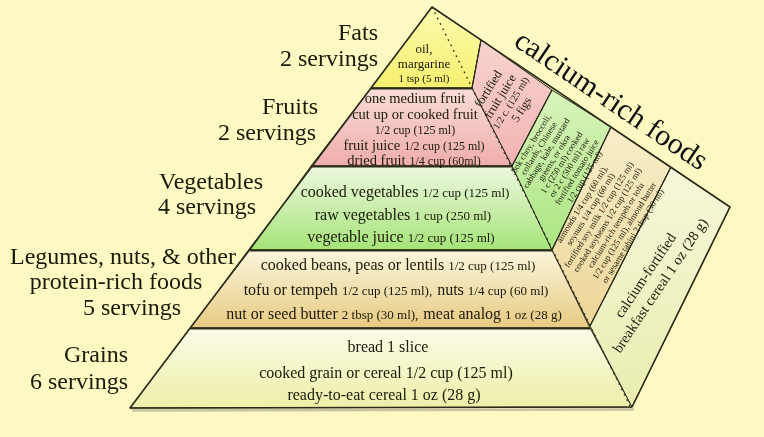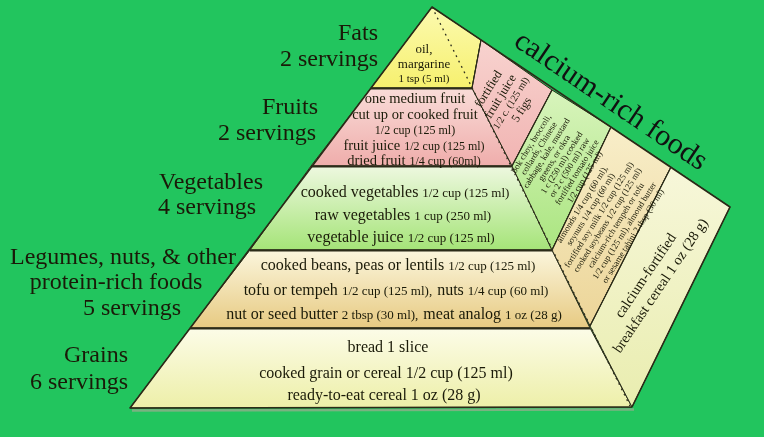--- a/index.html
+++ b/index.html
@@ -1,16 +1,16 @@
 <!DOCTYPE html>
 <html><head>
 <meta charset="utf-8">
 <style>
   html,body{margin:0;padding:0;background:#ffffff;}
-  .stage{width:764px;height:437px;position:relative;overflow:hidden;background:#22c55e;}
+  .stage{width:764px;height:437px;position:relative;overflow:hidden;background:#fef9c3;}
   svg{display:block;}
   text{font-family:"Liberation Serif","DejaVu Serif",serif;fill:#1a1a08;}
   .lbl{font-size:24px;}
   .mainTxt{font-size:16px;}
   .smallTxt{font-size:13px;}
   .frMain{font-size:14.5px;}
   .frSmall{font-size:12px;}
   .fatsTxt{font-size:13px;}
   .fatsSmall{font-size:11px;}
   .wedgeSm{font-size:8.8px;}

